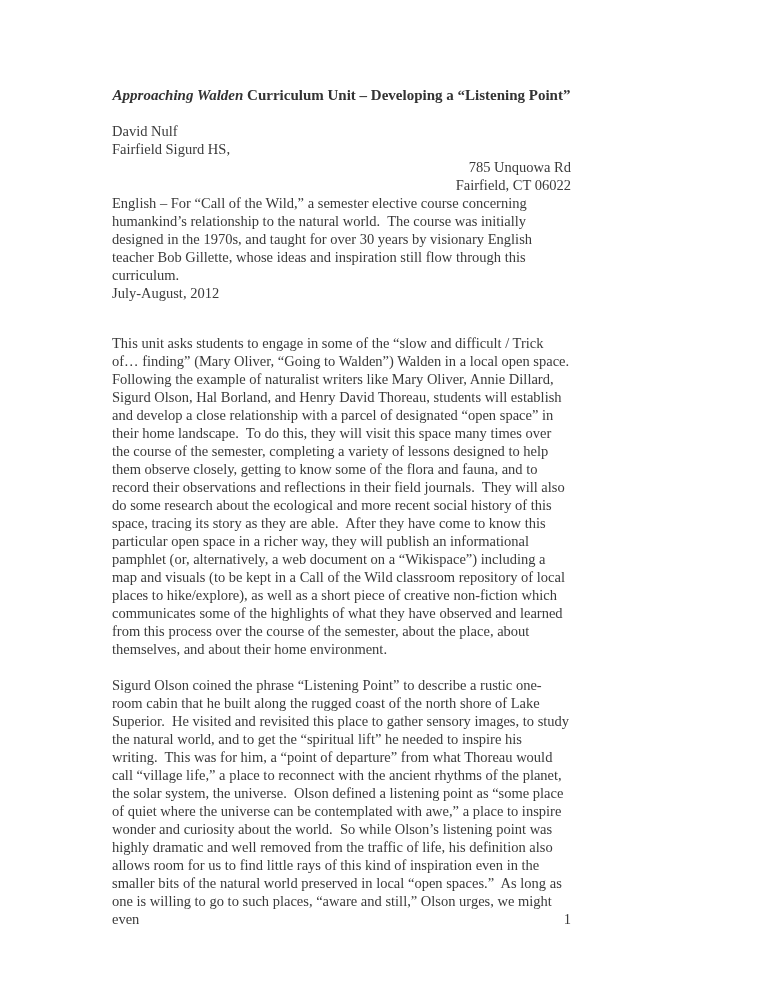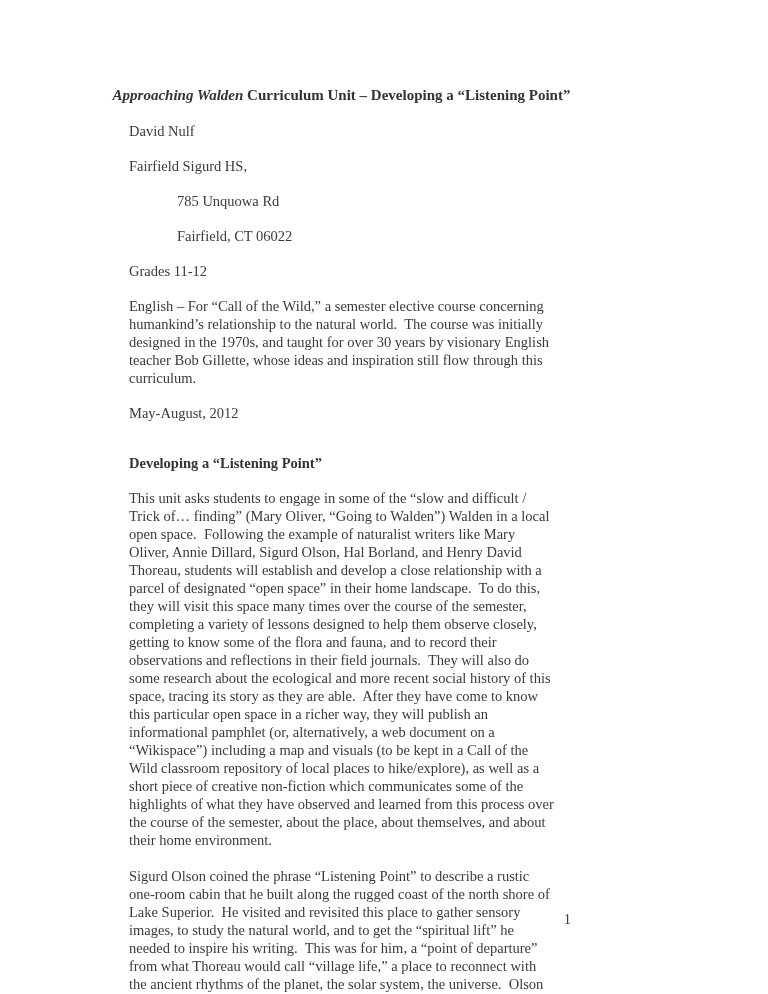--- a/index.html
+++ b/index.html
@@ -22,24 +22,24 @@
   }
   .title {
     margin: 0 0 18px 0;
     text-align: center;
     font-size: 15px;
     font-weight: bold;
     color: #333333;
   }
   .title em { font-style: italic; }
   p {
-    margin: 17px;
+    margin: 0;
     white-space: pre-wrap;
   }
-  .indent { padding-left: 48px; }
+  .indent { padding-left: 48px; text-align: right; }
   .header-block { margin-bottom: 32px; }
   .section-heading-bold {
     font-weight: bold;
     color: #333333;
   }
   .section-developing { margin-bottom: 18px; }
   .page-number {
     position: absolute;
     top: 910px;
     right: 113px;
@@ -52,27 +52,25 @@
 
 <div class="page">
 
   <h1 class="title"><em>Approaching Walden</em><span> Curriculum Unit – Developing a “Listening Point”</span></h1>
 
   <div class="header-block">
     <p>David Nulf</p>
     <p>Fairfield Sigurd HS,</p>
     <p class="indent">785 Unquowa Rd</p>
     <p class="indent">Fairfield, CT 06022</p>
-    <p>Grades 11-12</p>
     <p>English – For “Call of the Wild,” a semester elective course concerning humankind’s relationship to the natural world.  The course was initially designed in the 1970s, and taught for over 30 years by visionary English teacher Bob Gillette, whose ideas and inspiration still flow through this curriculum.</p>
-    <p>May-August, 2012</p>
+    <p>July-August, 2012</p>
   </div>
 
   <div class="section section-developing">
-    <p class="section-heading-bold">Developing a “Listening Point”</p>
     <p>This unit asks students to engage in some of the “slow and difficult / Trick of… finding” (Mary Oliver, “Going to Walden”) Walden in a local open space.  Following the example of naturalist writers like Mary Oliver, Annie Dillard, Sigurd Olson, Hal Borland, and Henry David Thoreau, students will establish and develop a close relationship with a parcel of designated “open space” in their home landscape.  To do this, they will visit this space many times over the course of the semester, completing a variety of lessons designed to help them observe closely, getting to know some of the flora and fauna, and to record their observations and reflections in their field journals.  They will also do some research about the ecological and more recent social history of this space, tracing its story as they are able.  After they have come to know this particular open space in a richer way, they will publish an informational pamphlet (or, alternatively, a web document on a “Wikispace”) including a map and visuals (to be kept in a Call of the Wild classroom repository of local places to hike/explore), as well as a short piece of creative non-fiction which communicates some of the highlights of what they have observed and learned from this process over the course of the semester, about the place, about themselves, and about their home environment.</p>
   </div>
 
   <div class="section">
     <p>Sigurd Olson coined the phrase “Listening Point” to describe a rustic one-room cabin that he built along the rugged coast of the north shore of Lake Superior.  He visited and revisited this place to gather sensory images, to study the natural world, and to get the “spiritual lift” he needed to inspire his writing.  This was for him, a “point of departure” from what Thoreau would call “village life,” a place to reconnect with the ancient rhythms of the planet, the solar system, the universe.  Olson defined a listening point as “some place of quiet where the universe can be contemplated with awe,” a place to inspire wonder and curiosity about the world.  So while Olson’s listening point was highly dramatic and well removed from the traffic of life, his definition also allows room for us to find little rays of this kind of inspiration even in the smaller bits of the natural world preserved in local “open spaces.”  As long as one is willing to go to such places, “aware and still,” Olson urges, we might even</p>
   </div>
 
   <div class="page-number">1</div>
 
 </div>

